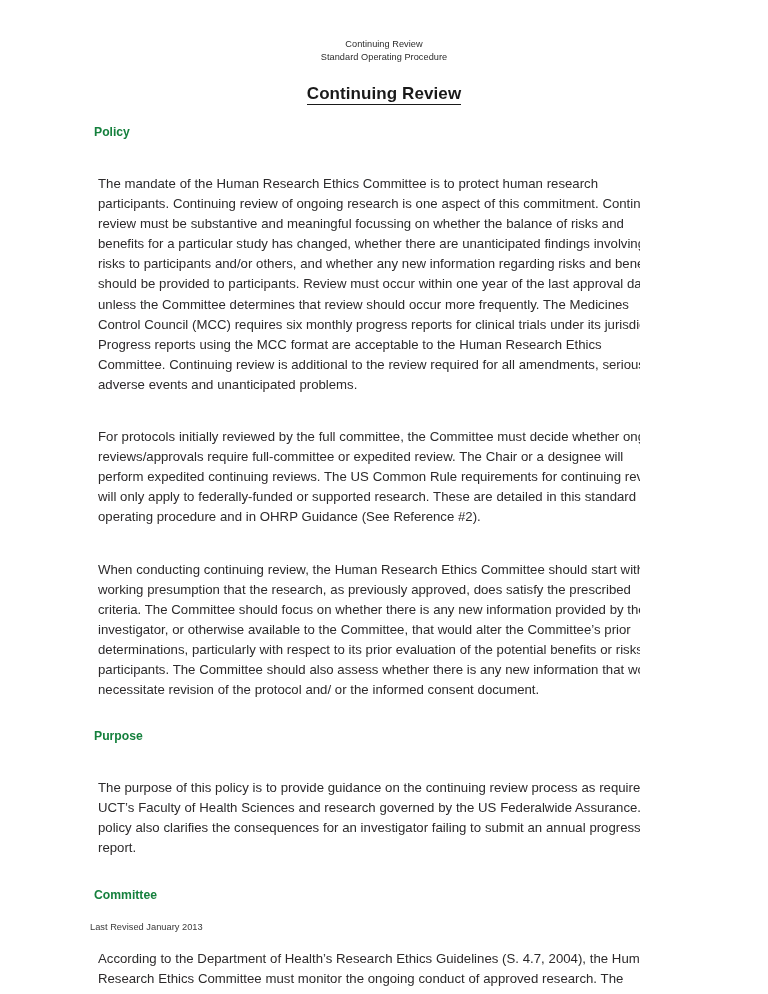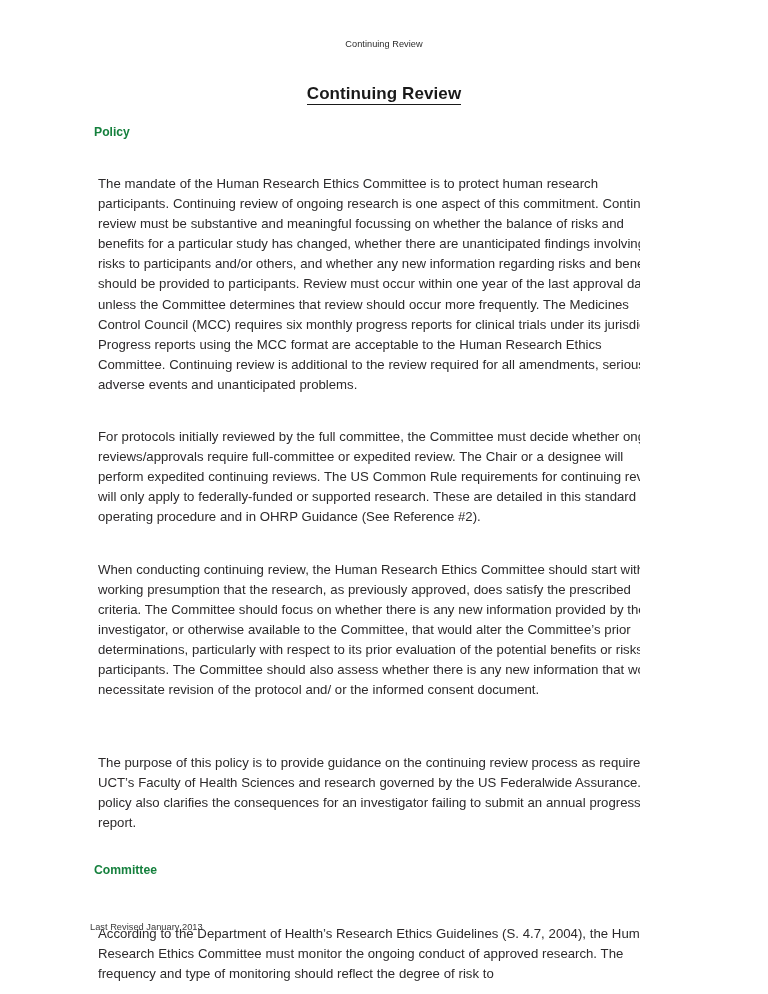--- a/index.html
+++ b/index.html
@@ -105,40 +105,42 @@
     color: #3a3a3a;
   }
 </style>
 </head>
 <body>
 
 <div class="page">
 
   <div class="doc-header">
     <div class="hdr-line">Continuing Review</div>
+    <div class="hdr-line">Standard Operating Procedure</div>
   </div>
 
   <div class="doc-title">
     <span>Continuing Review</span>
   </div>
 
   <div class="content">
 
     <h2 class="sec-heading">Policy</h2>
     <div class="gap-heading-to-par"></div>
 
     <p class="body-par">The mandate of the Human Research Ethics Committee is to protect human research participants. Continuing review of ongoing research is one aspect of this commitment. Continuing review must be substantive and meaningful focussing on whether the balance of risks and benefits for a particular study has changed, whether there are unanticipated findings involving risks to participants and/or others, and whether any new information regarding risks and benefits should be provided to participants. Review must occur within one year of the last approval date, unless the Committee determines that review should occur more frequently. The Medicines Control Council (MCC) requires six monthly progress reports for clinical trials under its jurisdiction. Progress reports using the MCC format are acceptable to the Human Research Ethics Committee. Continuing review is additional to the review required for all amendments, serious adverse events and unanticipated problems.</p>
     <div class="gap-par-to-par"></div>
 
     <p class="body-par">For protocols initially reviewed by the full committee, the Committee must decide whether ongoing reviews/approvals require full-committee or expedited review. The Chair or a designee will perform expedited continuing reviews. The US Common Rule requirements for continuing review will only apply to federally-funded or supported research. These are detailed in this standard operating procedure and in OHRP Guidance (See Reference #2).</p>
     <div class="gap-par-to-par"></div>
 
     <p class="body-par">When conducting continuing review, the Human Research Ethics Committee should start with the working presumption that the research, as previously approved, does satisfy the prescribed criteria. The Committee should focus on whether there is any new information provided by the investigator, or otherwise available to the Committee, that would alter the Committee’s prior determinations, particularly with respect to its prior evaluation of the potential benefits or risks to participants. The Committee should also assess whether there is any new information that would necessitate revision of the protocol and/ or the informed consent document.</p>
     <div class="gap-par-to-heading"></div>
 
+    <h2 class="sec-heading">Purpose</h2>
     <div class="gap-heading-to-par"></div>
 
     <p class="body-par">The purpose of this policy is to provide guidance on the continuing review process as required by UCT’s Faculty of Health Sciences and research governed by the US Federalwide Assurance. The policy also clarifies the consequences for an investigator failing to submit an annual progress report.</p>
     <div class="gap-par-to-heading"></div>
 
     <h2 class="sec-heading">Committee</h2>
     <div class="gap-heading-small"></div>
 
     <div class="gap-heading-to-par"></div>
 

